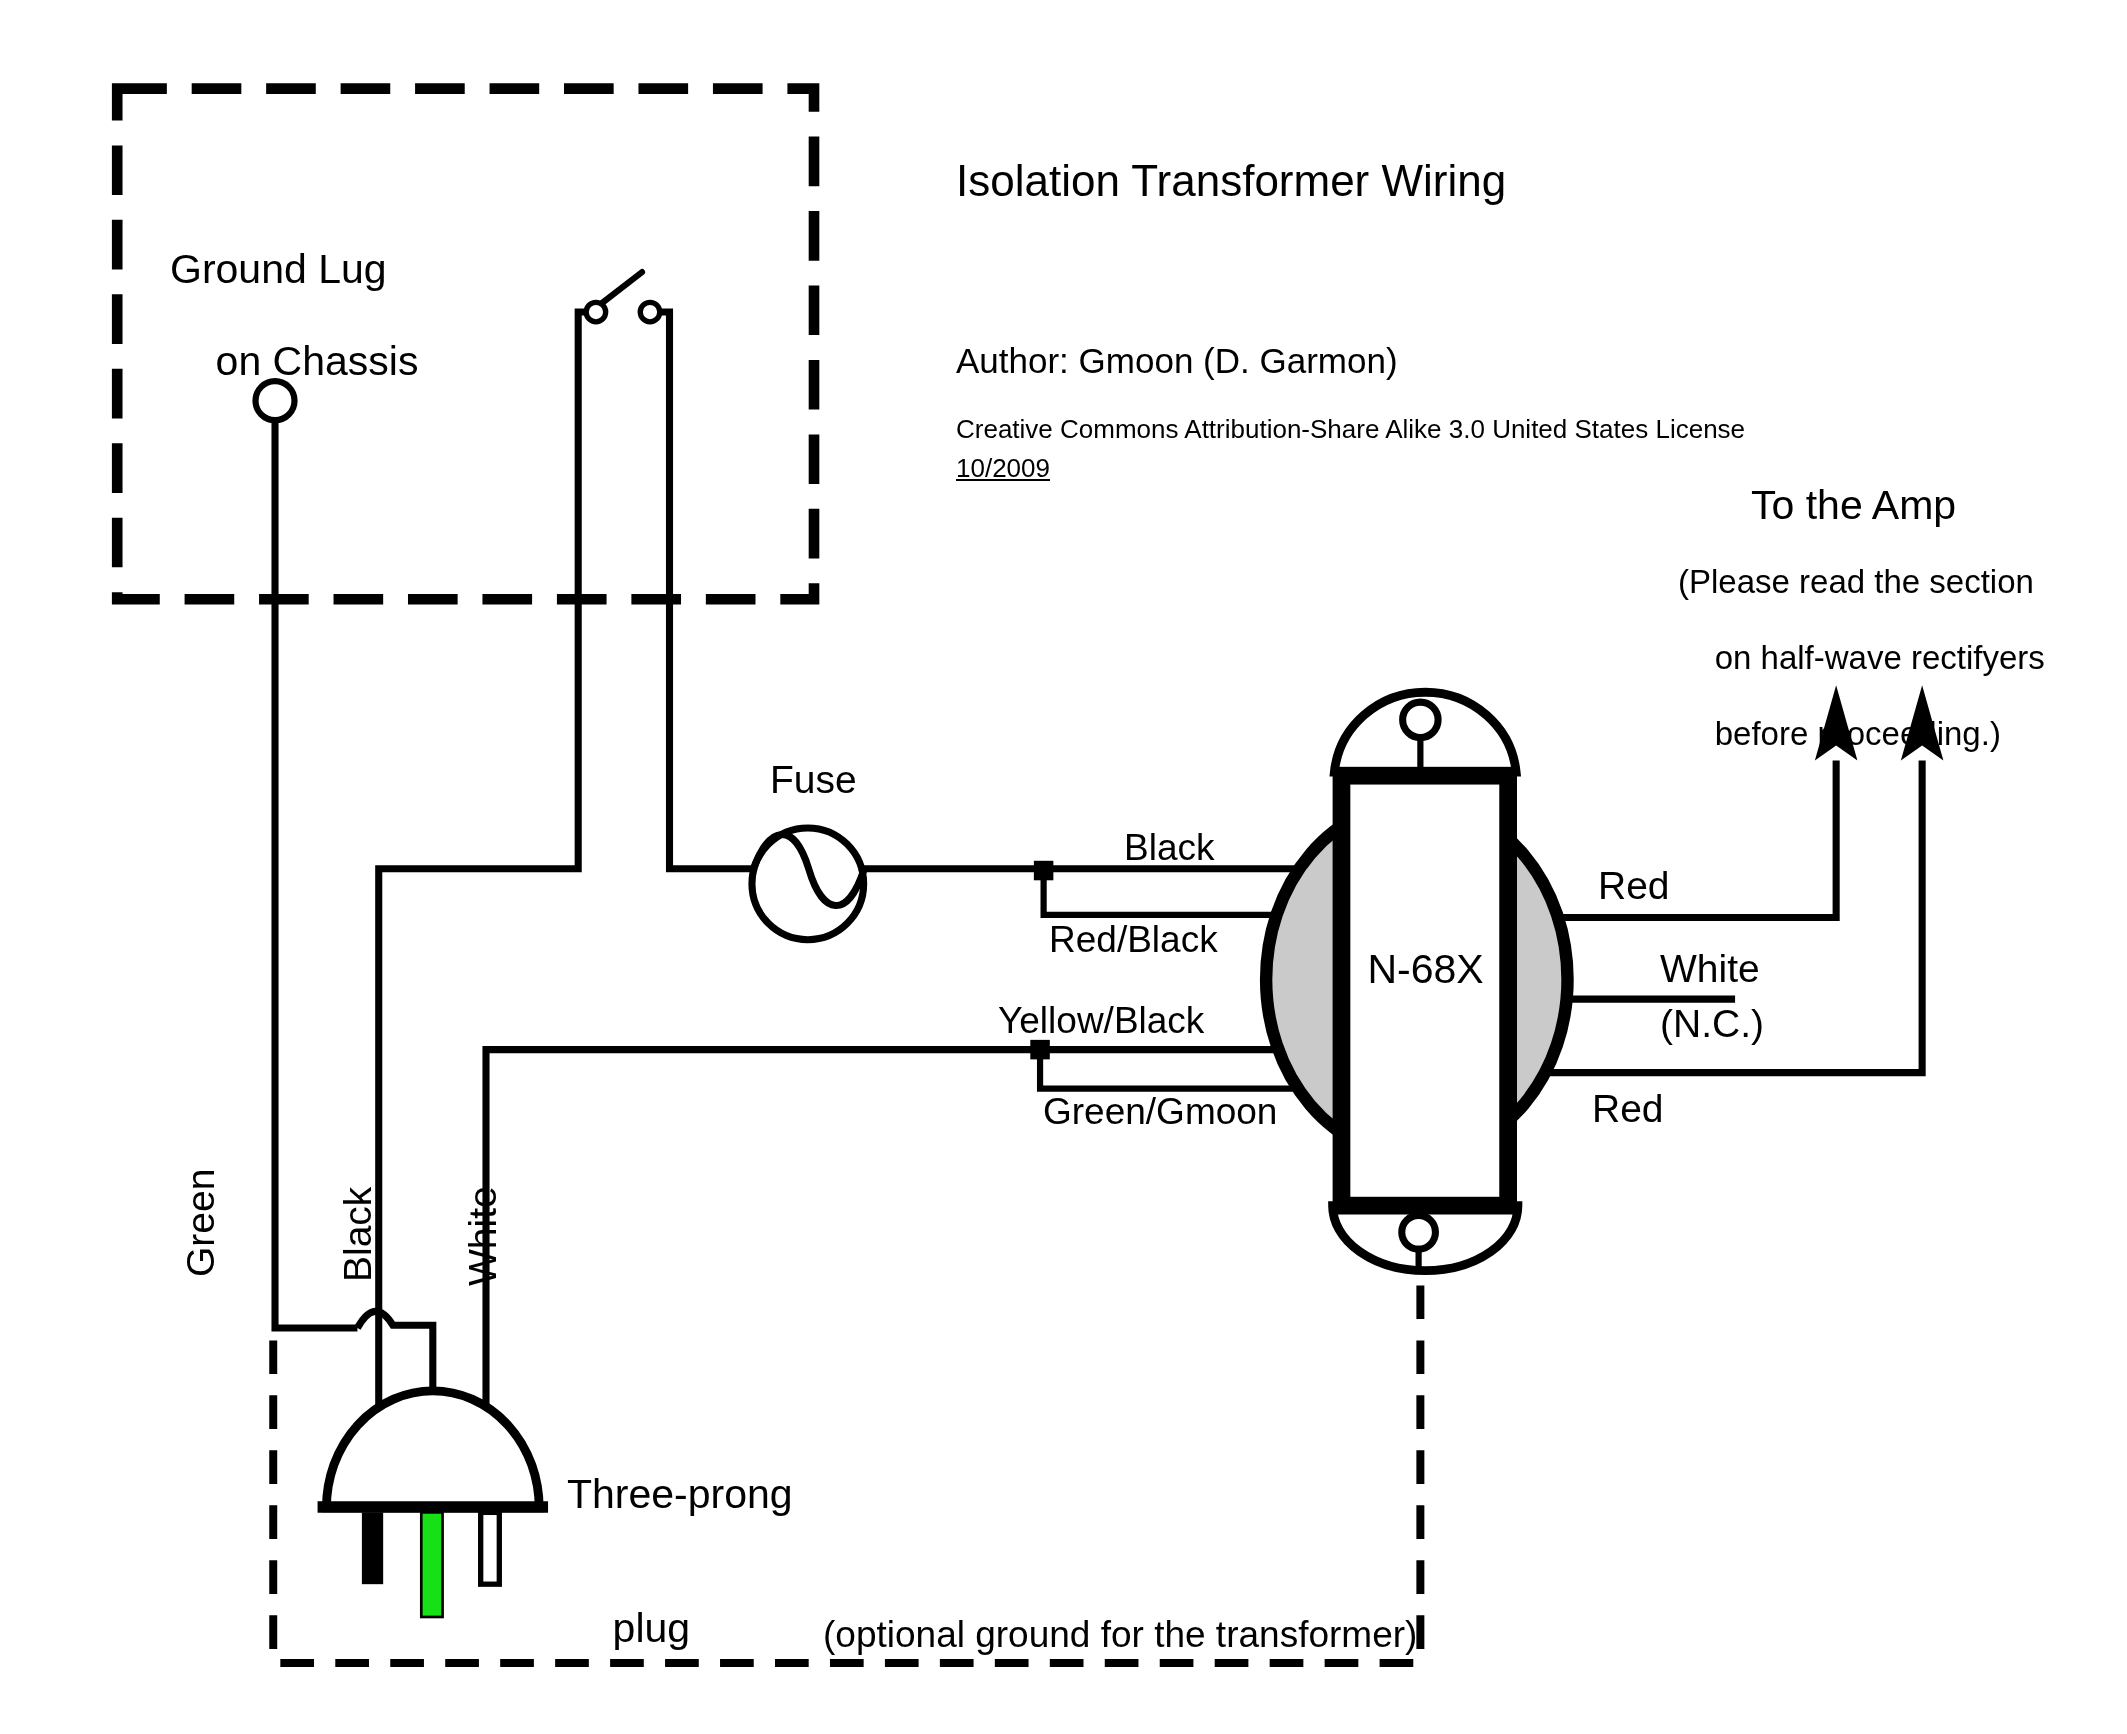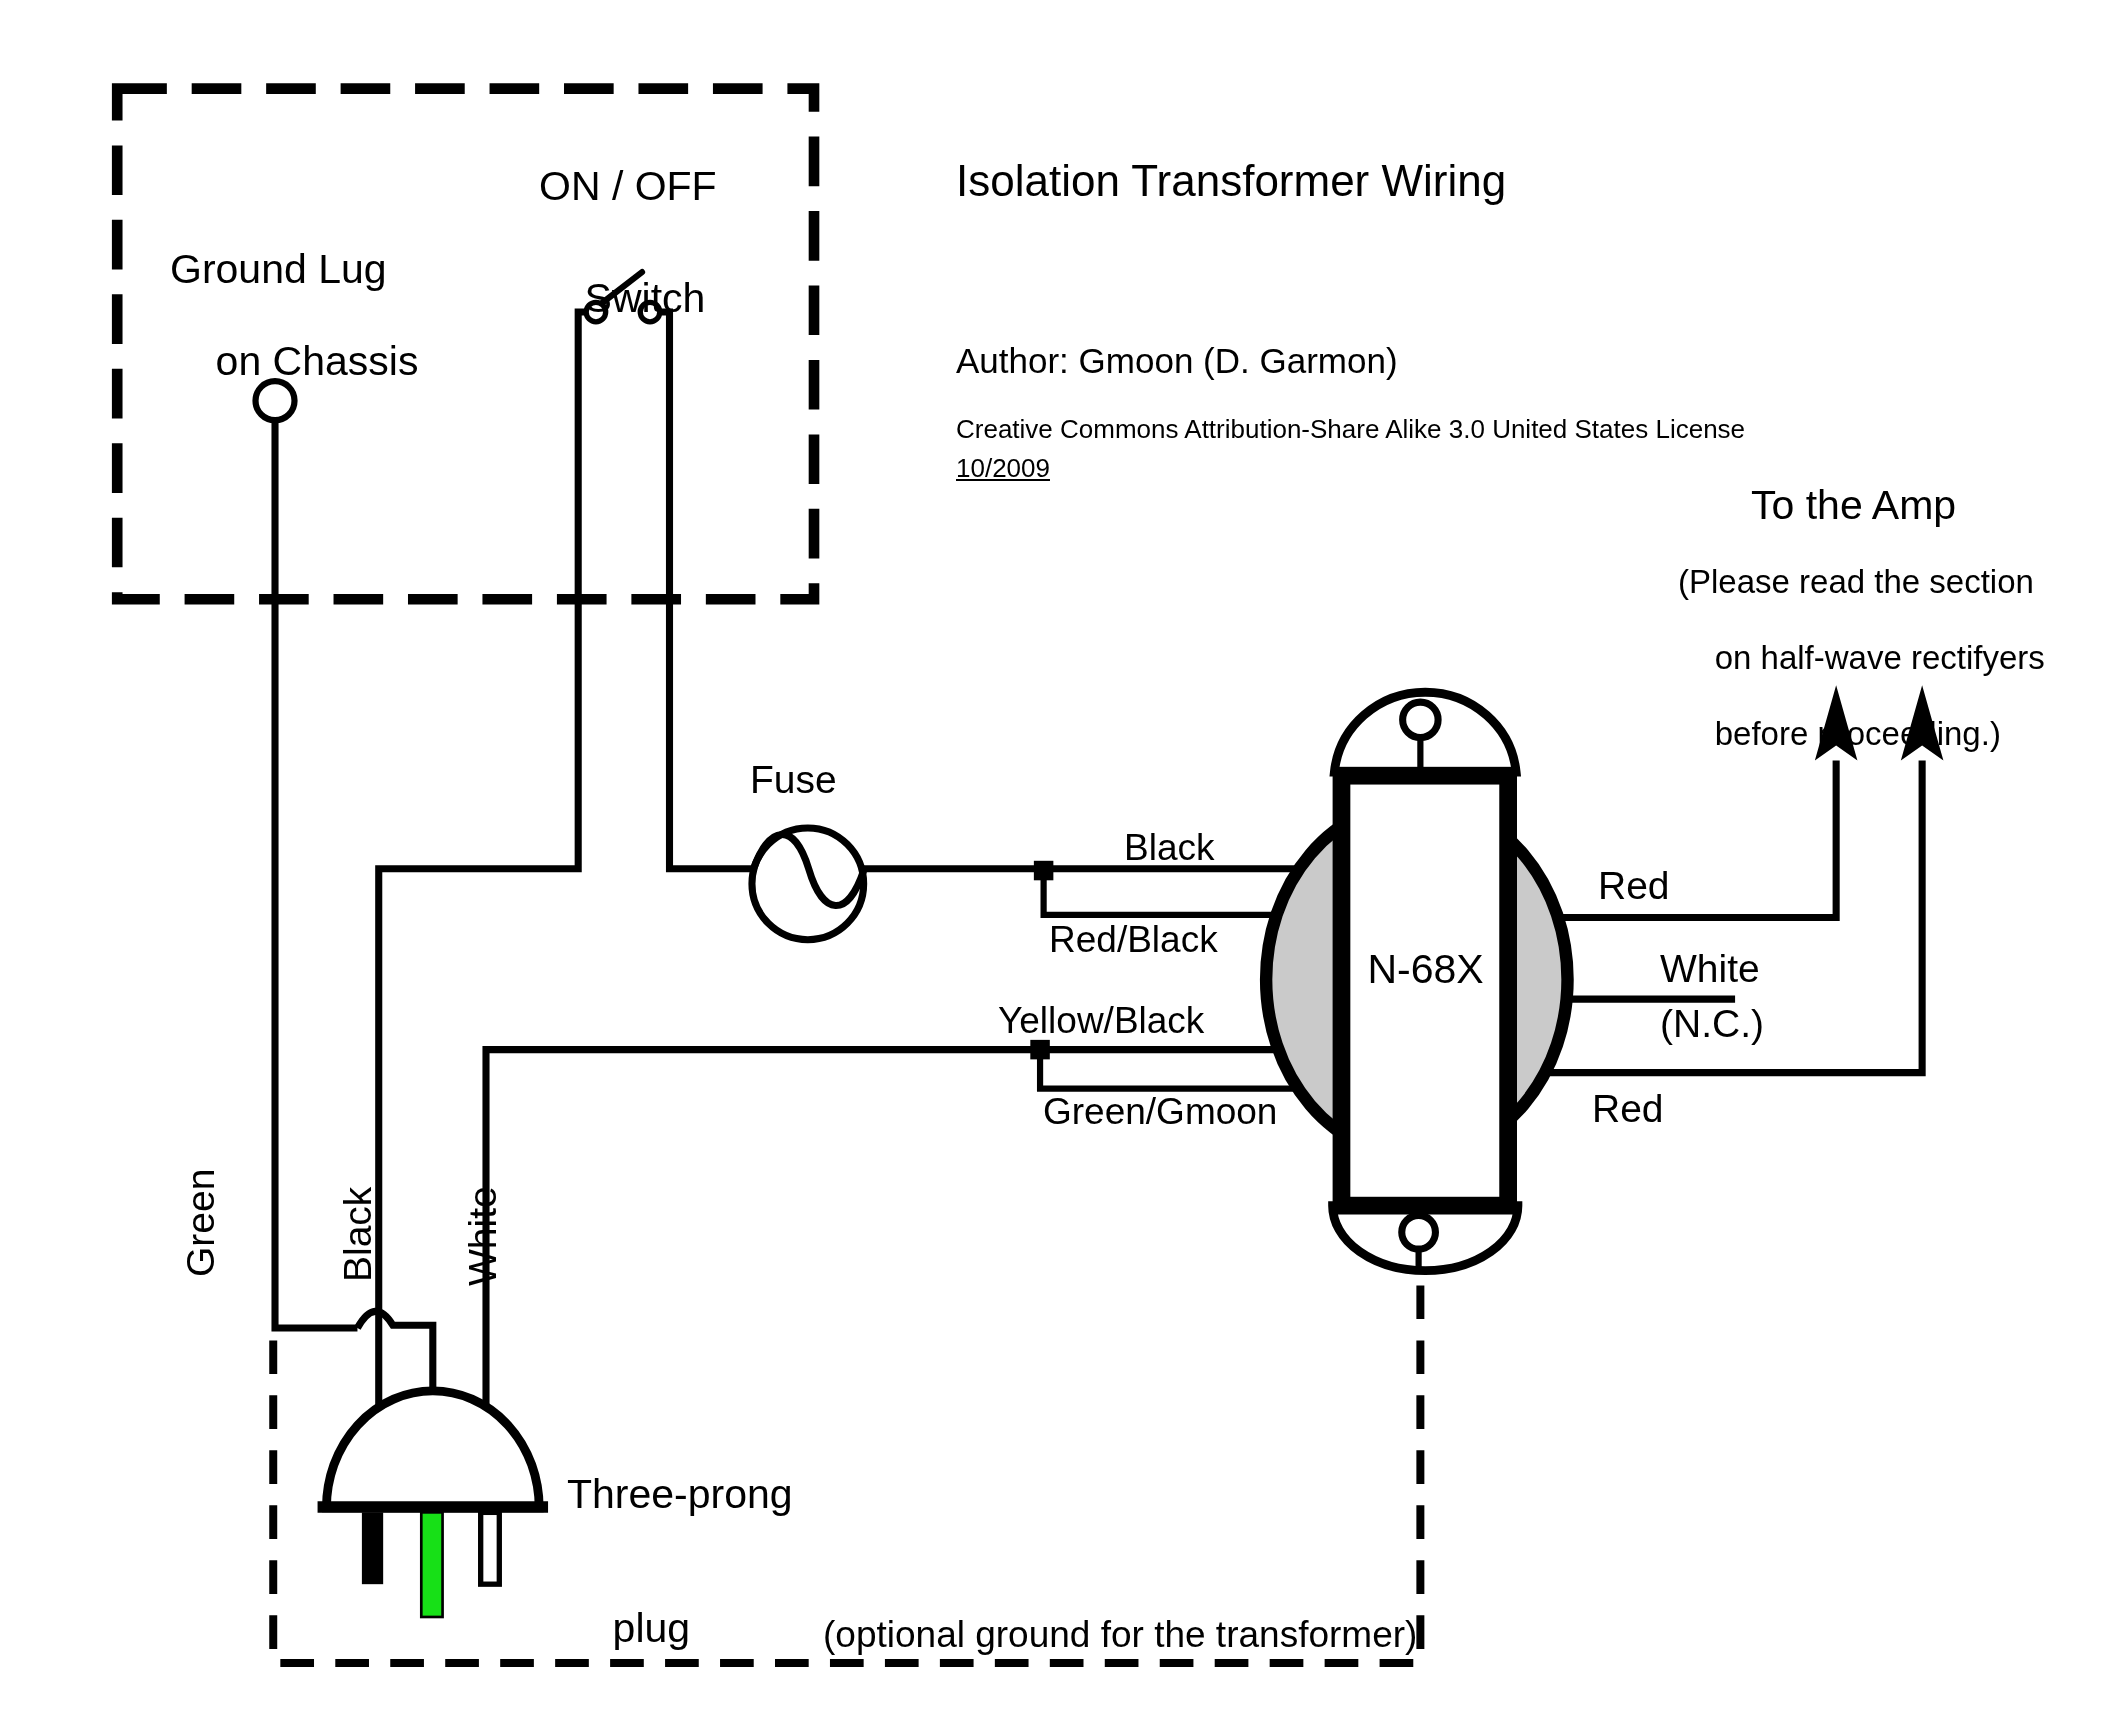--- a/index.html
+++ b/index.html
@@ -86,24 +86,22 @@
   </svg>
 
   <div class="lbl t-title" style="left:956px;top:156px;">Isolation Transformer Wiring</div>
   <div class="lbl t-author" style="left:956px;top:341px;">Author: Gmoon (D. Garmon)</div>
   <div class="lbl t-small" style="left:956px;top:415px;">Creative Commons Attribution-Share Alike 3.0 United States License</div>
   <div class="lbl t-small" style="left:956px;top:454px;text-decoration:underline;">10/2009</div>
 
   <div class="lbl t-big" style="left:170px;top:246px;line-height:46px;"><span>Ground Lug</span><br>
     <span>on Chassis</span></div>
 
-  <div class="lbl t-big" style="left:539px;top:158px;line-height:56px;"><span>ON / OFF</span><br>
-    <span>Switch</span></div>
 
-  <div class="lbl t-lead" style="left:750px;top:758px;">Fuse</div>
+  <div class="lbl t-lead" style="left:770px;top:758px;">Fuse</div>
 
   <div class="lbl t-big" style="left:1751px;top:483px;">To the Amp</div>
   <div class="lbl t-note" style="left:1678px;top:563px;"><span>(Please read the section</span><br>
     <span>on half-wave rectifyers</span><br>
     <span>before proceeding.)</span></div>
 
   <div class="lbl t-wire" style="left:1124px;top:827px;">Black</div>
   <div class="lbl t-wire" style="left:1049px;top:919px;">Red/Black</div>
   <div class="lbl t-wire" style="left:998px;top:1000px;">Yellow/Black</div>
   <div class="lbl t-wire" style="left:1043px;top:1091px;">Green/Gmoon</div>

